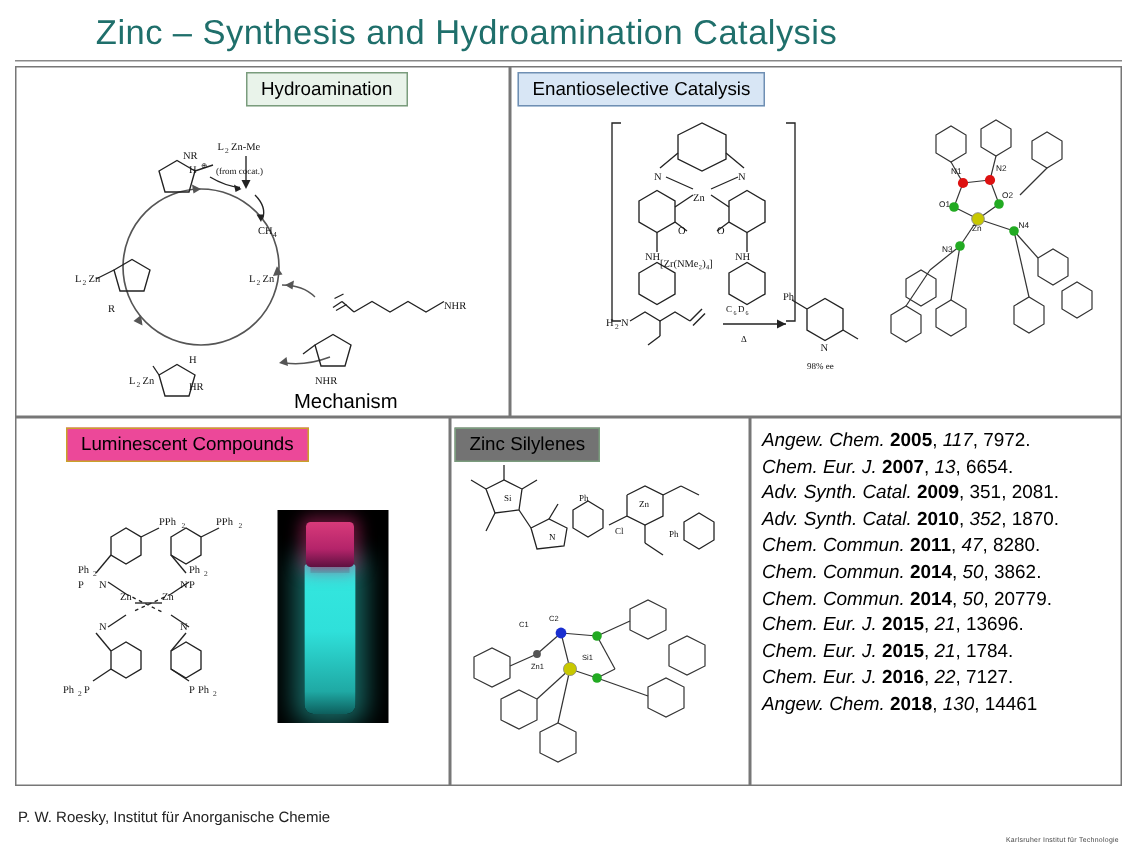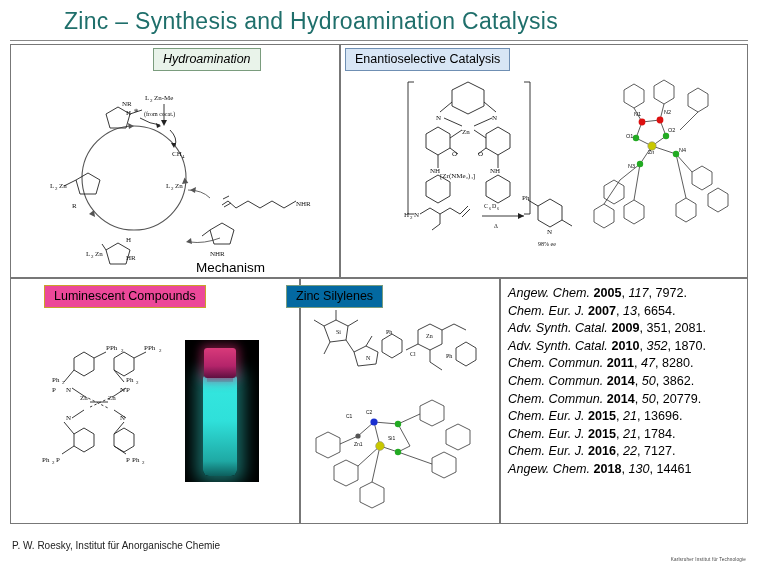--- a/index.html
+++ b/index.html
@@ -59,38 +59,37 @@
     position: absolute;
     box-sizing: border-box;
     border: 1px solid #6a6a6a;
     font-size: 12.5px;
     color: #000;
     padding: 3px 9px 4px 9px;
     white-space: nowrap;
     background: #fff;
   }
   #tag-hydroamination {
-    left: 153px; top: 48px;
+    left: 164px; top: 48px;
     background: #e9f3ea;
     border-color: #7a9c7d;
-    font-style: italic;
   }
   #tag-enantio {
     left: 345px; top: 48px;
     background: #d8e6f5;
     border-color: #6f8fb3;
   }
   #tag-luminescent {
     left: 44px; top: 285px;
     background: #ec4899;
     border-color: #c9a22a;
   }
   #tag-silylenes {
-    left: 286px; top: 285px;
-    background: #0369a1;
+    left: 303px; top: 285px;
+    background: #737373;
     border-color: #7a9c7d;
   }
 
   
   .refs {
     position: absolute;
     left: 508px; top: 285px;
     width: 238px;
     font-size: 12.6px;
     line-height: 17.6px;

